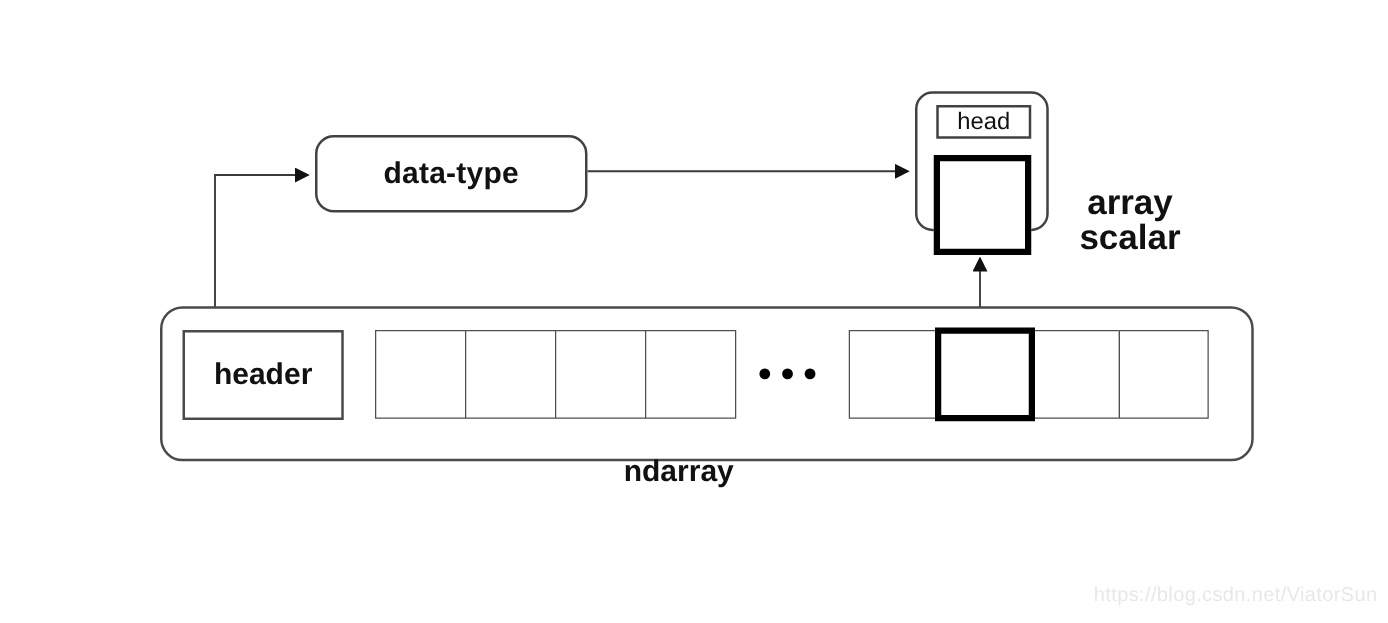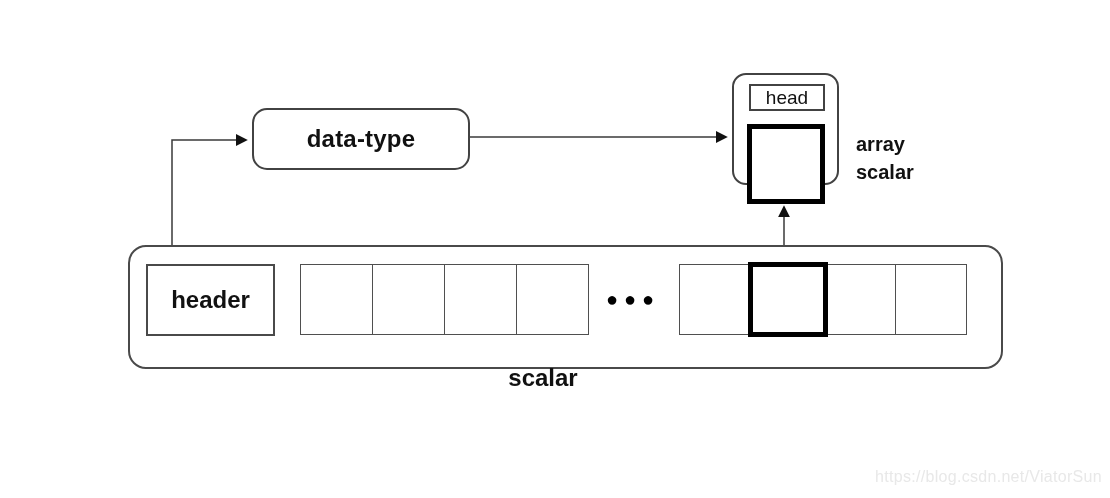--- a/index.html
+++ b/index.html
@@ -33,22 +33,22 @@
     position: absolute; left: 15px; top: 9px; width: 76px; height: 27px;
     border: 2px solid #424242; box-sizing: border-box;
     display: flex; align-items: center; justify-content: center;
     font-size: 19px; font-weight: normal;
   }
   #scalar-value {
     position: absolute; left: 13px; top: 49px; width: 78px; height: 80px;
     border: 5px solid #000; box-sizing: border-box; background: #fff;
   }
   #scalar-caption {
-    position: absolute; left: 856px; top: 130px; width: 96px;
-    font-weight: bold; font-size: 20px; line-height: 28px;
+    position: absolute; left: 856px; top: 148px; width: 96px;
+    font-weight: bold; font-size: 28px; line-height: 28px; text-align: center;
   }
 
   
   #ndarray-box {
     position: absolute; left: 128px; top: 245px; width: 875px; height: 124px;
     border: 2px solid #4a4a4a; border-radius: 18px; box-sizing: border-box; background: #fff;
   }
   #header-box {
     position: absolute; left: 16px; top: 17px; width: 129px; height: 72px;
     border: 2px solid #4a4a4a; box-sizing: border-box;
@@ -131,17 +131,17 @@
         <div class="cell"></div>
       </div>
     <div id="cells-right" class="cell-group">
         <div class="cell"></div>
         <div class="cell highlighted"></div>
         <div class="cell"></div>
         <div class="cell"></div>
       </div>
   </div>
   <div id="ellipsis">●●●</div>
-  <div id="ndarray-caption">scalar</div>
+  <div id="ndarray-caption">ndarray</div>
 
   <div id="watermark">https://blog.csdn.net/ViatorSun</div>
 
 </div>
 
 </body></html>

